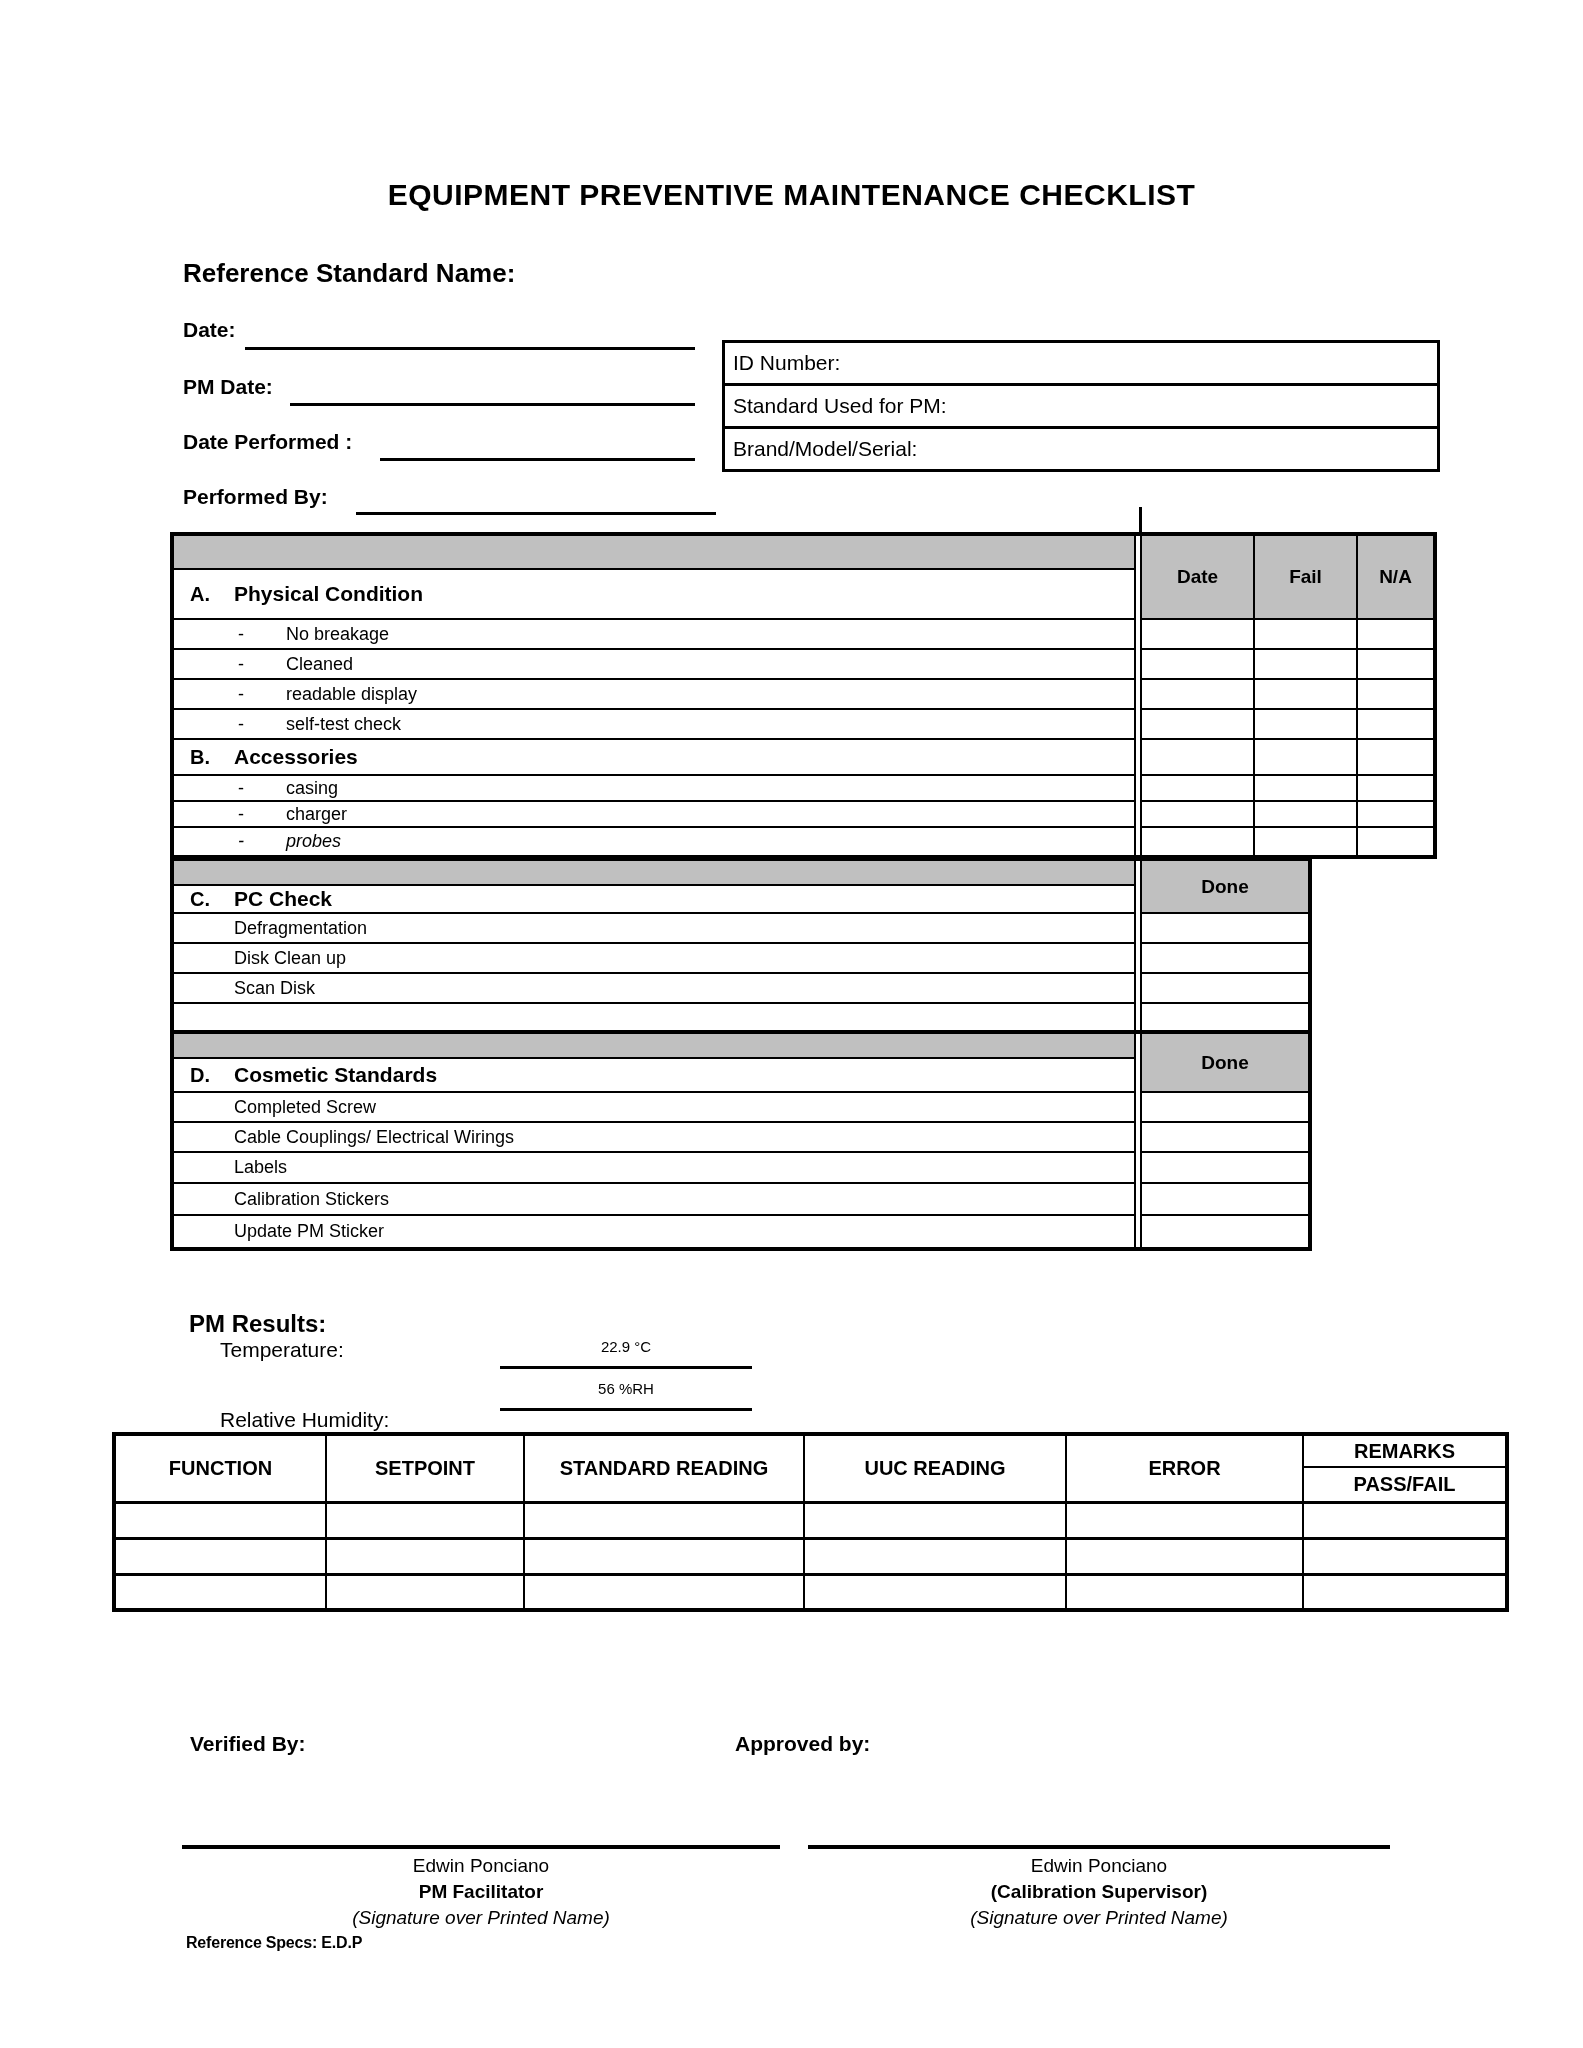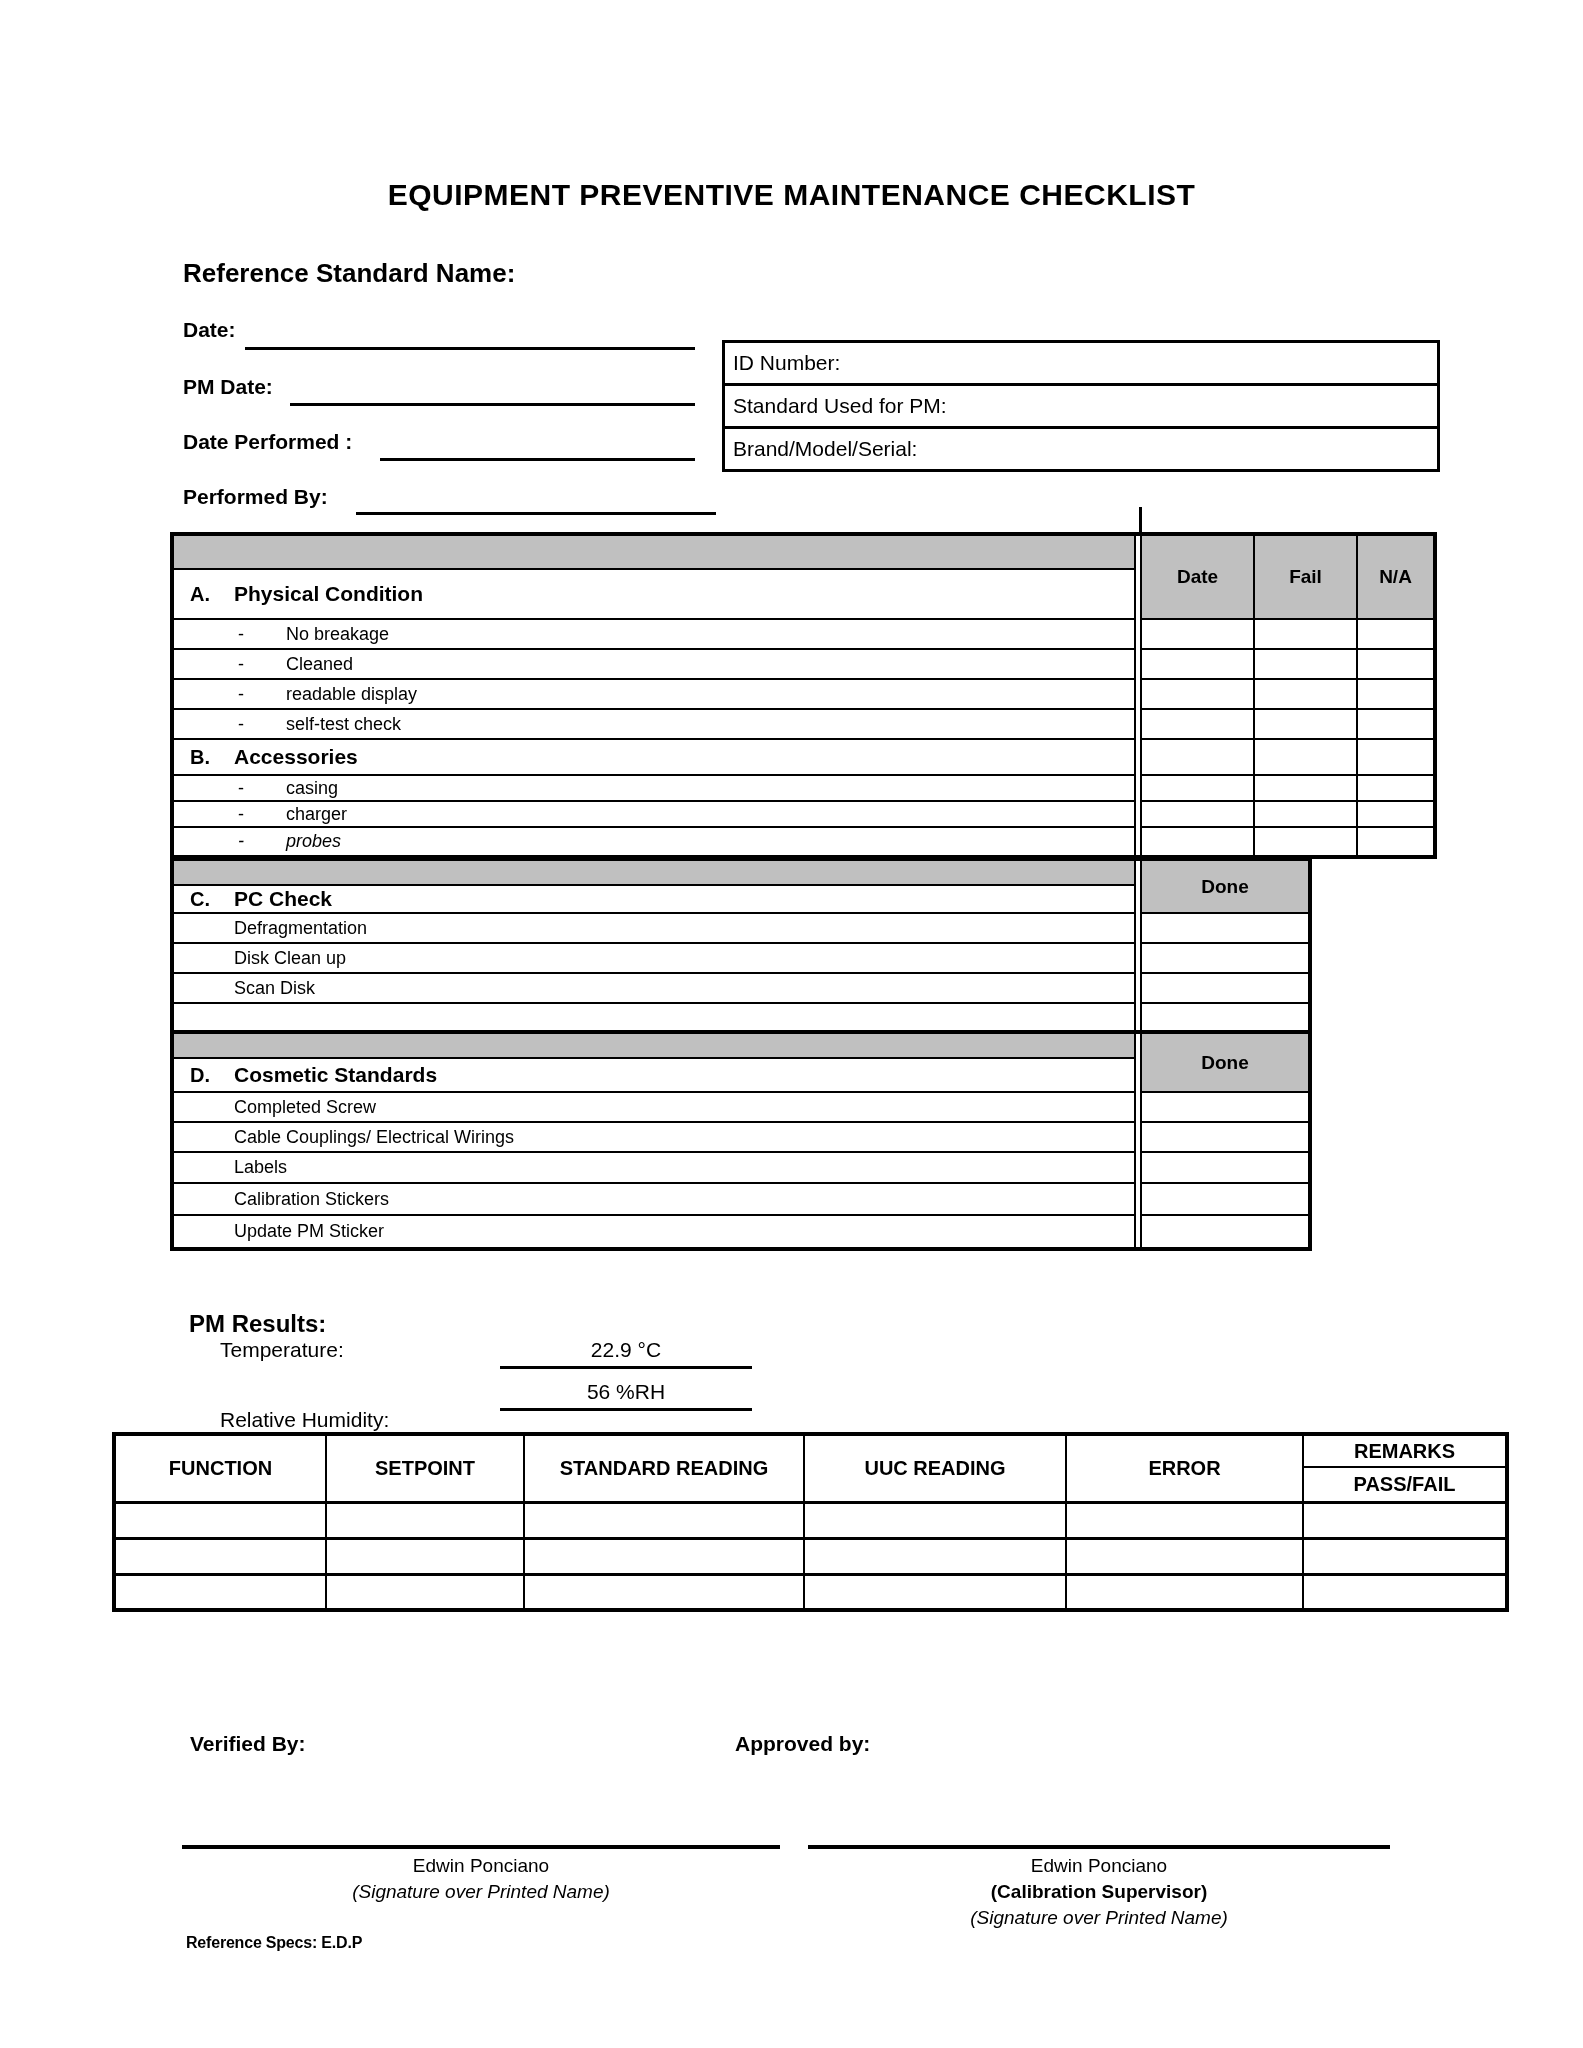--- a/index.html
+++ b/index.html
@@ -31,21 +31,21 @@
   .chk td.result{background:#c0c0c0;text-align:center;font-weight:bold;font-size:19px;}
   .chk td.rcell{background:#fff;}
   .chk .letter{display:inline-block;margin-left:16px;width:44px;font-weight:bold;font-size:20px;}
   .chk .stitle{font-weight:bold;font-size:21px;}
   .chk .dash{display:inline-block;margin-left:64px;width:48px;}
   .chk .citem{padding-left:60px;}
 
   
   .pmhead{font-size:24px;font-weight:bold;}
   .pmlabel{font-size:21px;}
-  .pmval{font-size:21px;text-align:center;}
+  .pmval{font-size:15px;text-align:center;}
 
   
   .fn{border:4px solid #000;}
   .fn th{border:2px solid #000;font-size:20px;font-weight:bold;background:#fff;}
   .fn td{border:2px solid #000;border-top:3px solid #000;background:#fff;}
   .fn .hdrbot{border-bottom:3px solid #000;}
 
   .sigline{height:4px;background:#000;}
   .sigblock{text-align:center;font-size:19px;line-height:26px;}
   .refspecs{font-size:16px;font-weight:bold;letter-spacing:-0.2px;}
@@ -311,20 +311,21 @@
   </table>
 
   <div class="abs flabel" style="left:190px;top:1732px;">Verified By:</div>
   <div class="abs flabel" style="left:735px;top:1732px;">Approved by:</div>
 
   <div class="abs sigline" style="left:182px;top:1845px;width:598px;"></div>
   <div class="abs sigline" style="left:808px;top:1845px;width:582px;"></div>
 
   <div class="abs sigblock" style="left:182px;top:1853px;width:598px;">
     <div>Edwin Ponciano</div>
+    <div class="b">PM Facilitator</div>
     <div class="i">(Signature over Printed Name)</div>
   </div>
   <div class="abs sigblock" style="left:808px;top:1853px;width:582px;">
     <div>Edwin Ponciano</div>
     <div class="b">(Calibration Supervisor)</div>
     <div class="i">(Signature over Printed Name)</div>
   </div>
 
   <div class="abs refspecs" style="left:186px;top:1934px;">Reference Specs: E.D.P</div>
 

